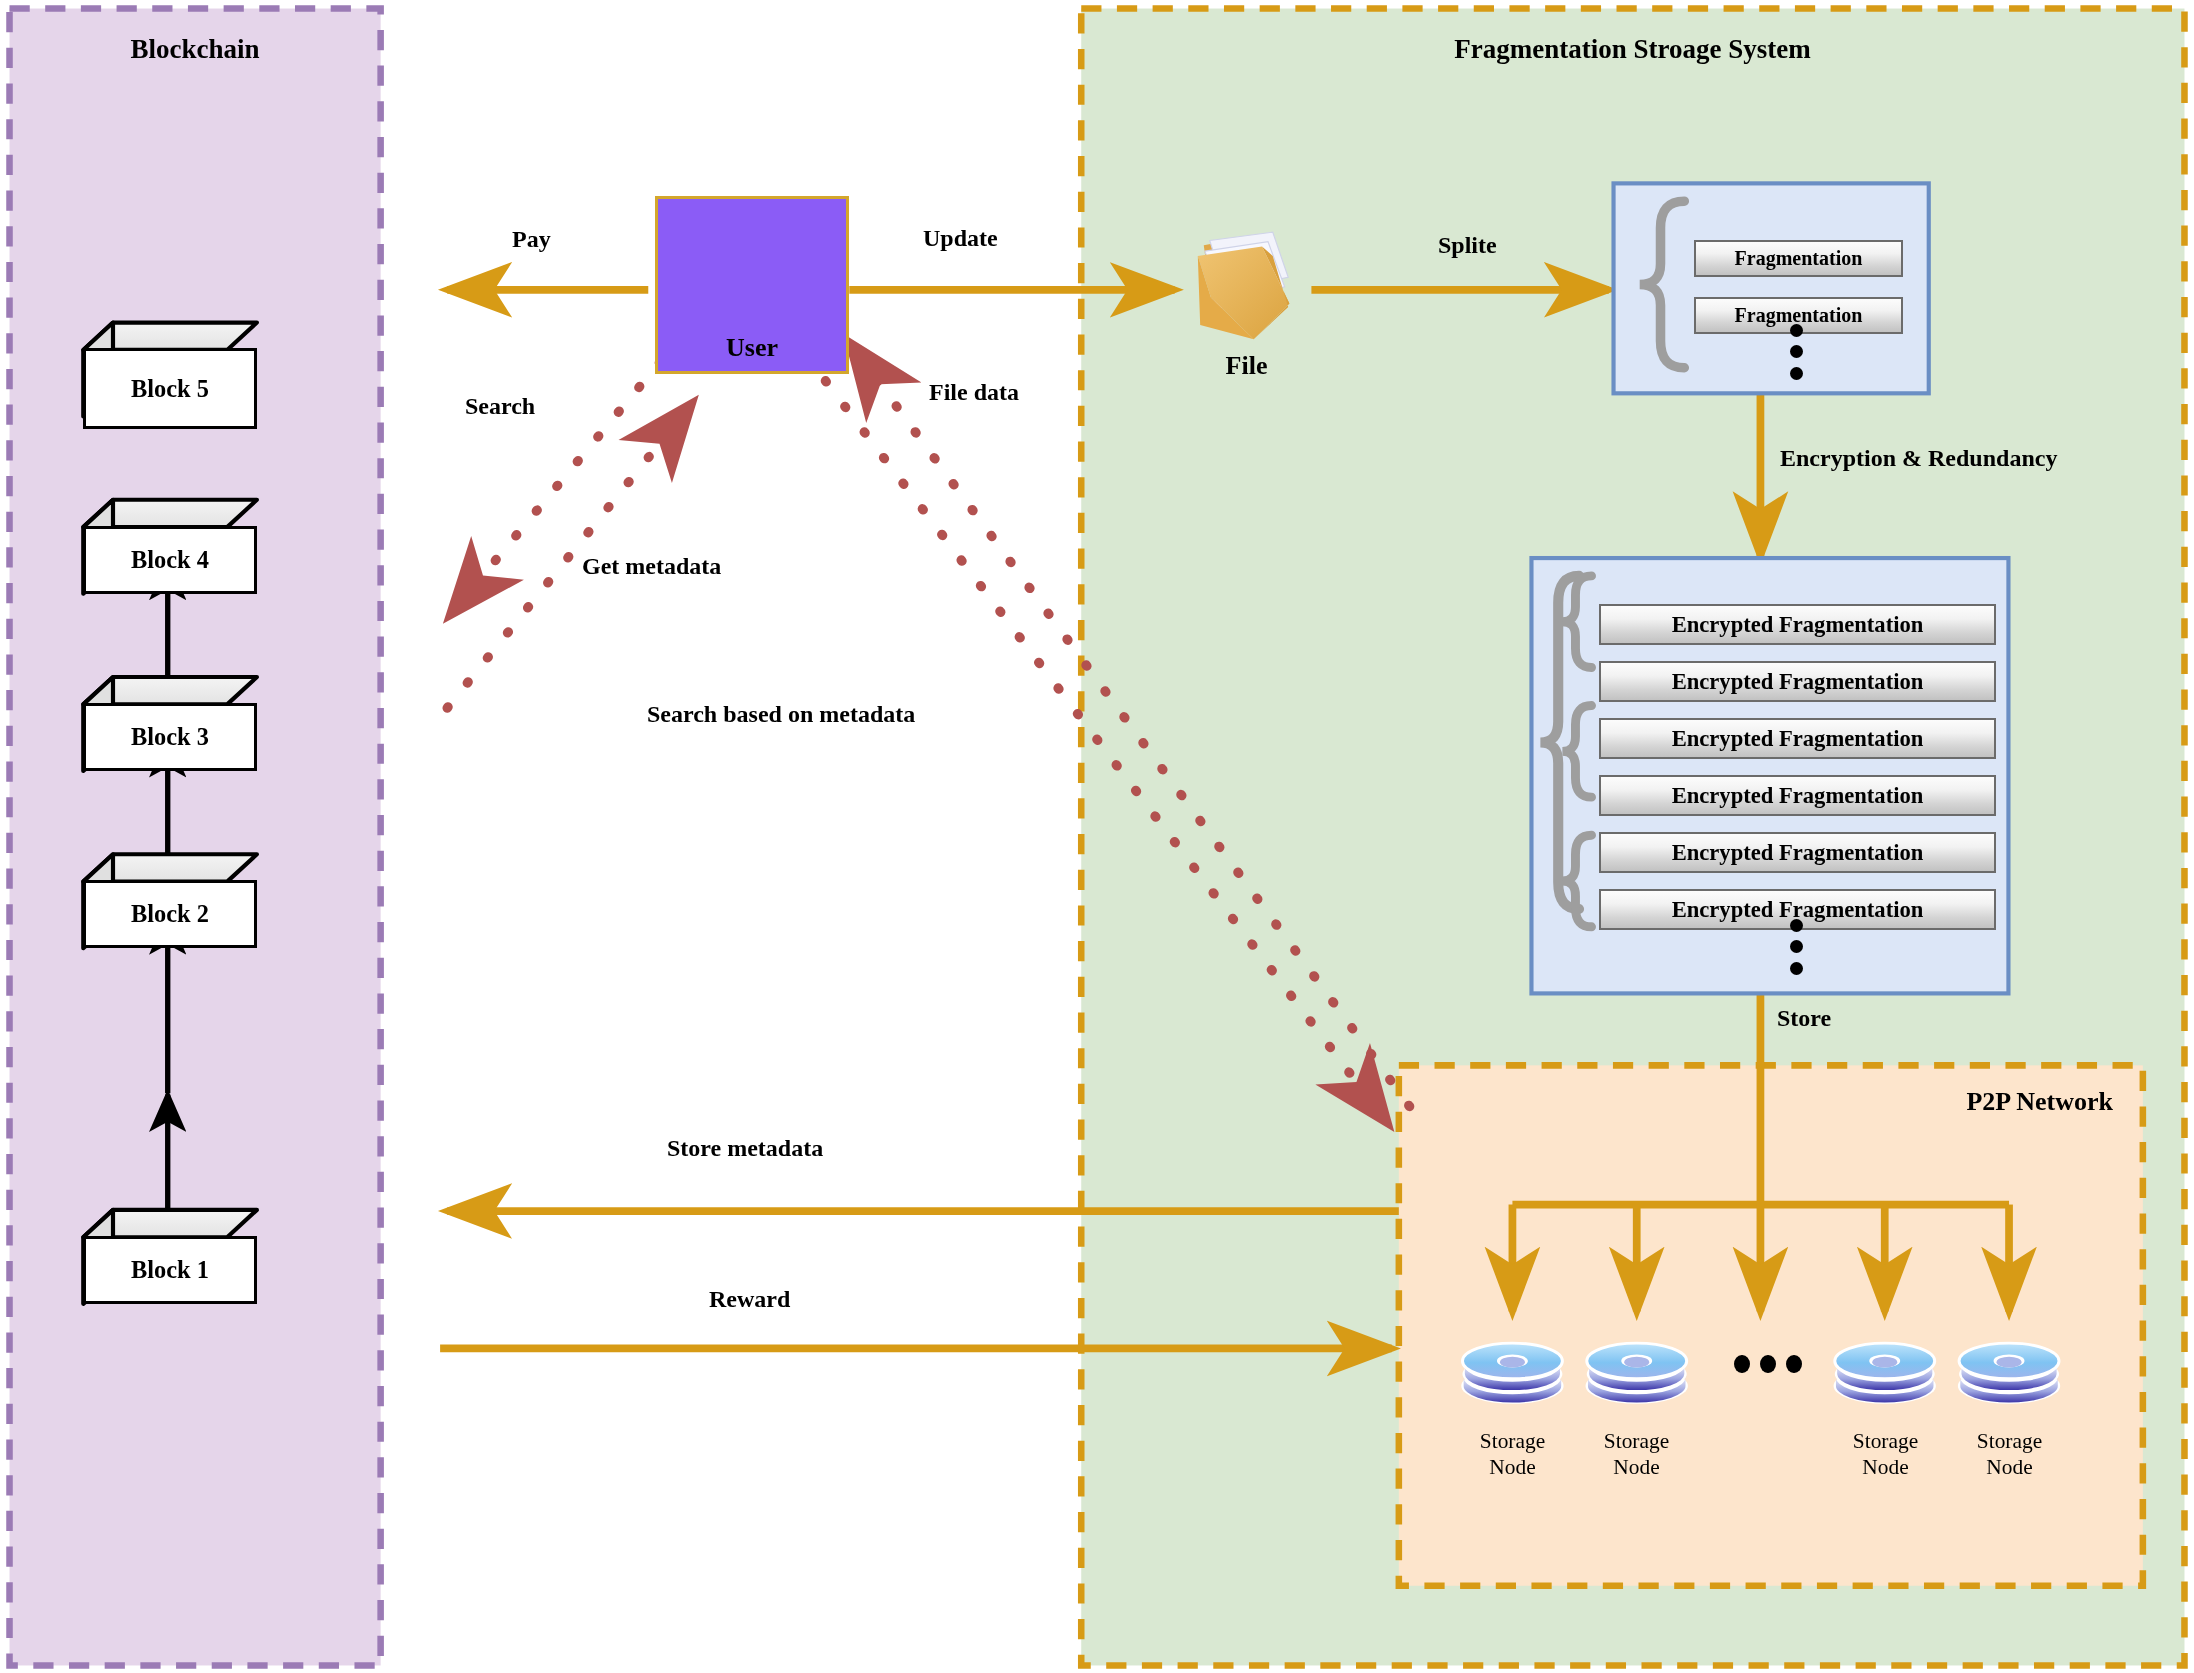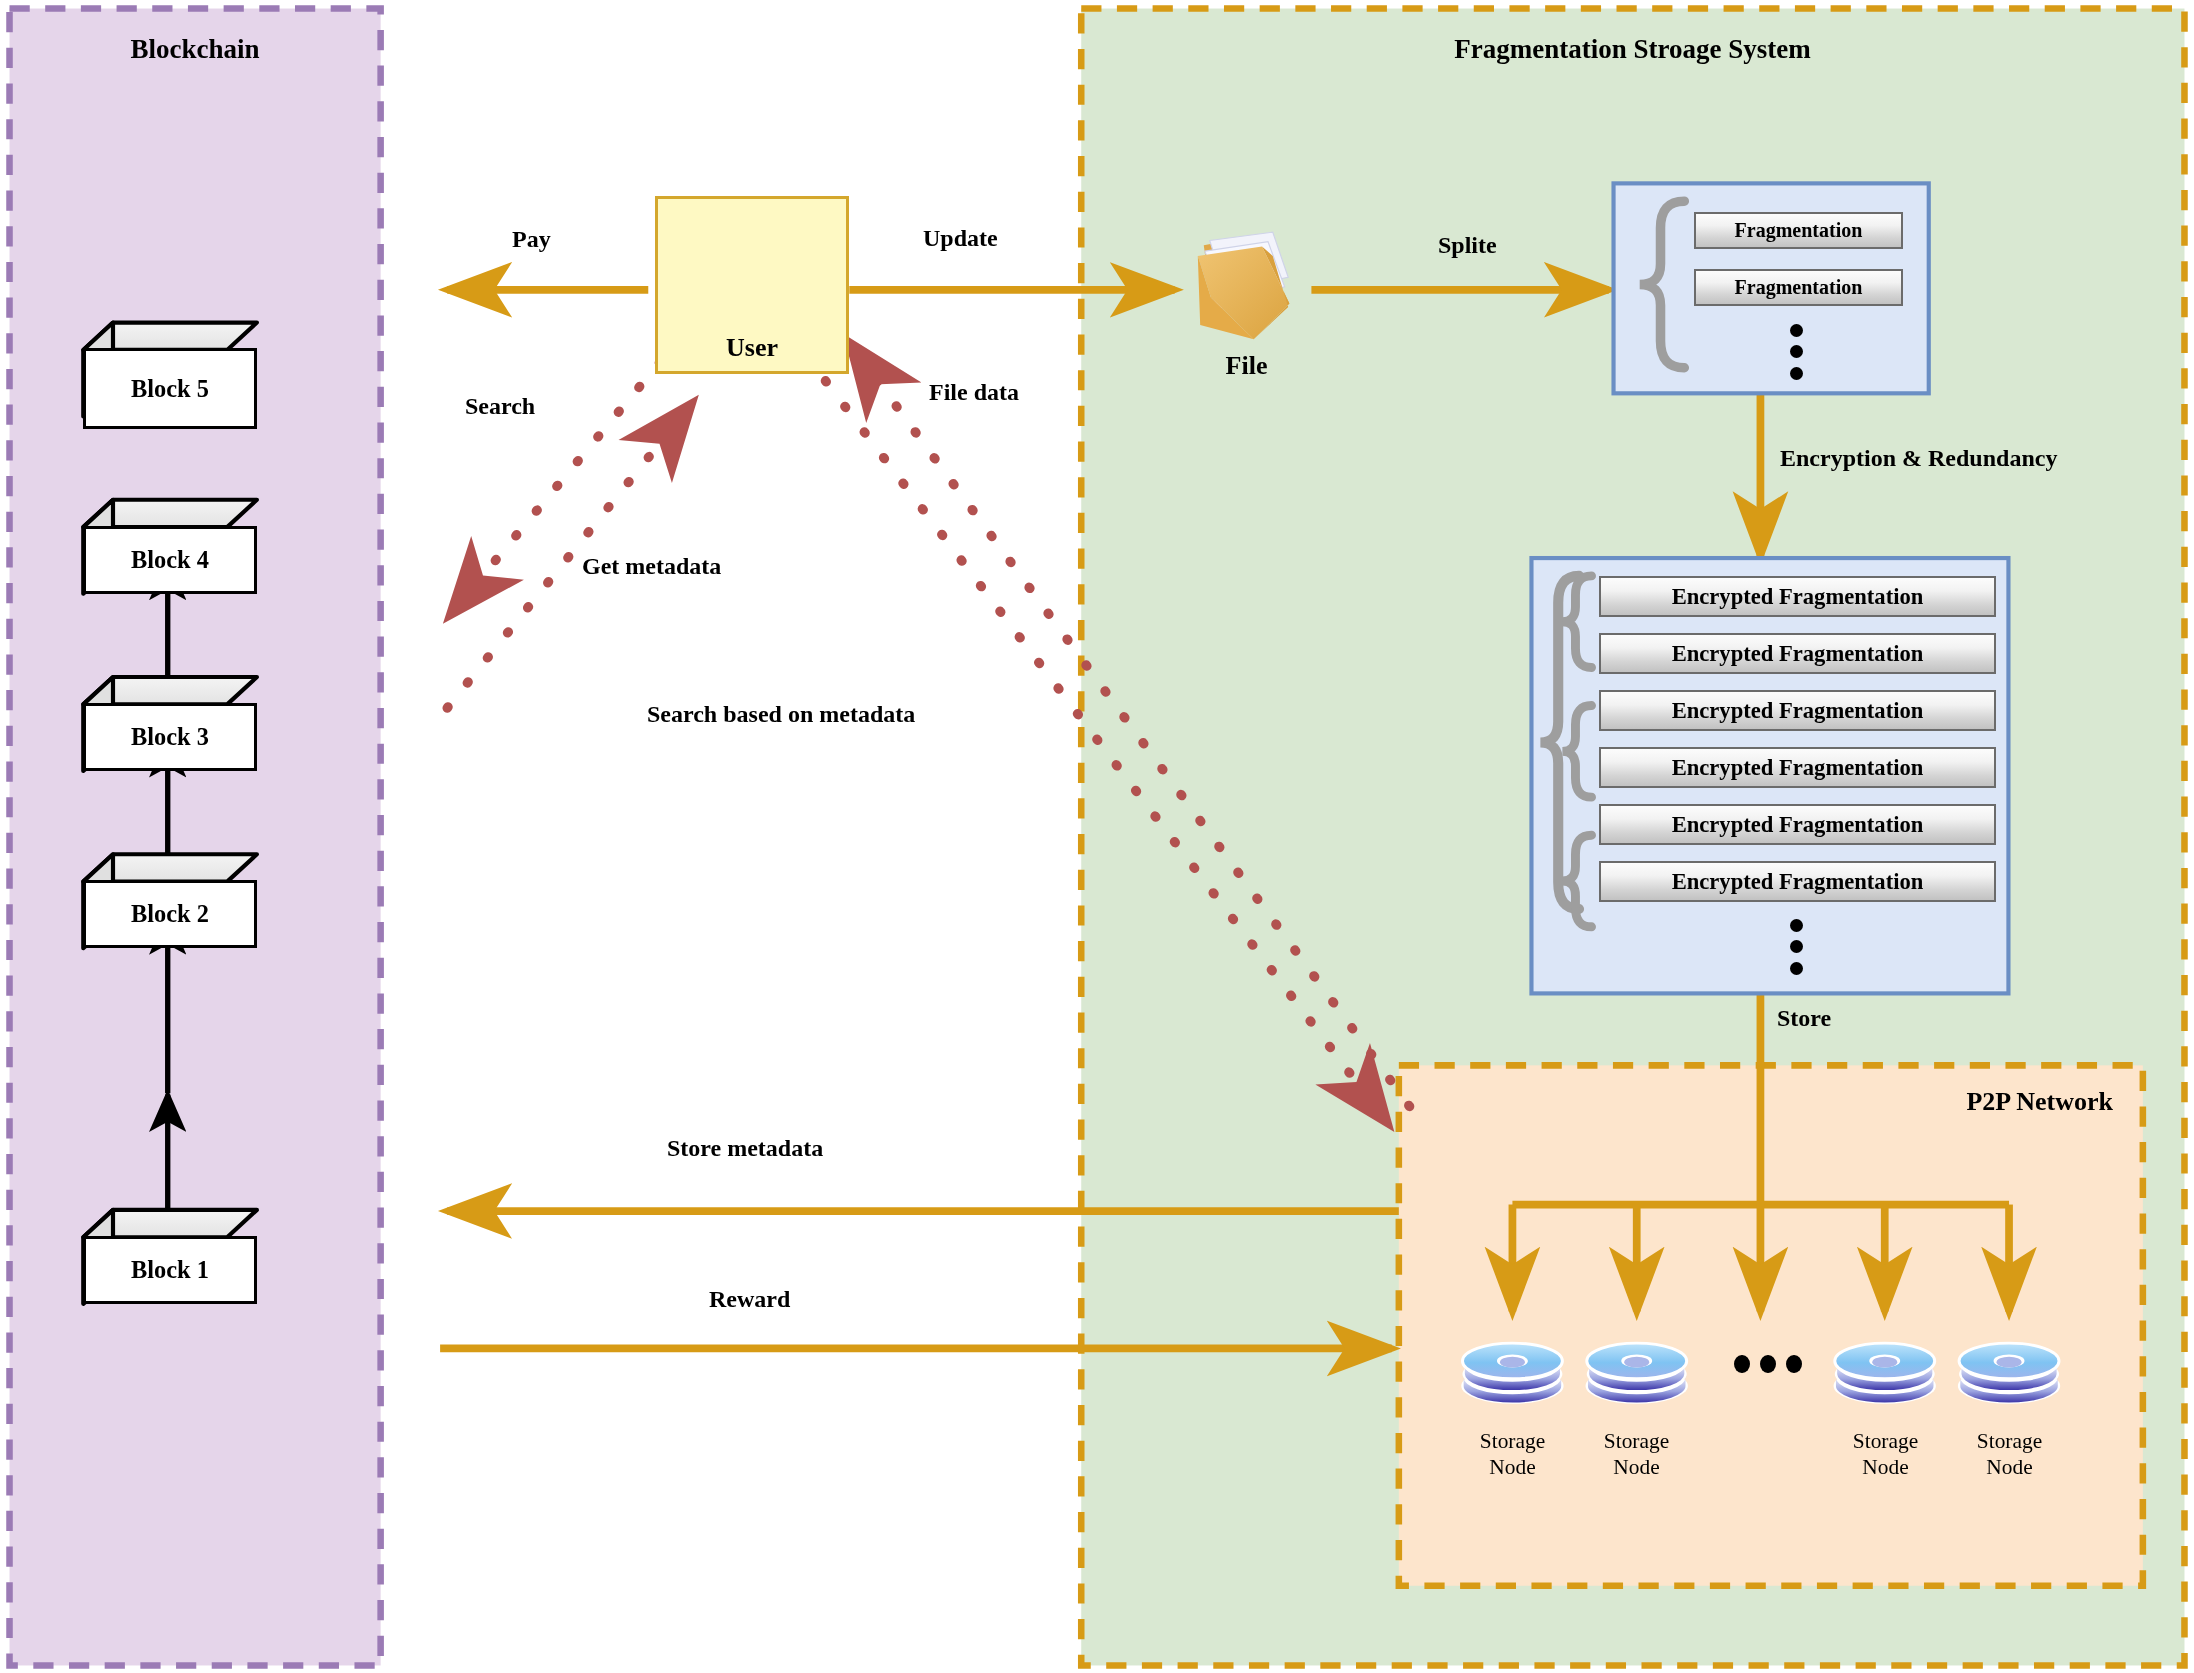--- a/index.html
+++ b/index.html
@@ -9,27 +9,27 @@
   svg.layer{position:absolute;left:0;top:0;width:2194px;height:1674px;overflow:visible;}
   .lbl{position:absolute;font-weight:bold;color:#000;white-space:nowrap;
        font-family:"Liberation Serif","DejaVu Serif",serif;}
   .region-title{font-size:27px;font-weight:bold;color:#000;position:absolute;white-space:nowrap;
        font-family:"Liberation Serif","DejaVu Serif",serif;}
   .edge-lbl{font-size:24px;}
   .node-lbl{font-size:21.4px;text-align:center;line-height:1.22;}
   .frag-chip{position:absolute;border:2.4px solid #6b6b6b;
        background:linear-gradient(to bottom,#fcfcfc 0%,#f2f2f2 35%,#d4d4d4 72%,#c2c2c2 100%);
        display:flex;align-items:center;justify-content:center;
-       font-family:"Liberation Serif","DejaVu Serif",serif;font-weight:bold;color:#000;}
+       font-family:"Liberation Serif","DejaVu Serif",serif;font-weight:bold;color:#000;margin-top:28px;}
   .blockbox{position:absolute;}
   .blockbox .face{position:absolute;left:0;top:26px;width:100%;height:calc(100% - 26px);
        background:#ffffff;border:3px solid #000;box-sizing:border-box;
        display:flex;align-items:center;justify-content:center;
        font-size:24.4px;font-weight:bold;color:#000;}
-  .userbox{position:absolute;background:#fef9c3;border:3px solid #d4a72c;box-sizing:border-box;}
+  .userbox{position:absolute;background:#8b5cf6;border:3px solid #d4a72c;box-sizing:border-box;}
   .userbox .cap{position:absolute;left:0;right:0;bottom:8.3px;text-align:center;
        font-size:26px;font-weight:bold;color:#000;}
   .dots-v{position:absolute;display:flex;flex-direction:column;align-items:center;gap:8.3px;}
   .dots-v i{display:block;width:13px;height:13px;border-radius:50%;background:#000;}
   .dots-h{position:absolute;display:flex;align-items:center;gap:10.7px;}
   .dots-h i{display:block;width:15.5px;height:18px;border-radius:50%;background:#000;}
   .storage-node{position:absolute;display:flex;flex-direction:column;align-items:center;}
 </style>
 </head>
 <body>

